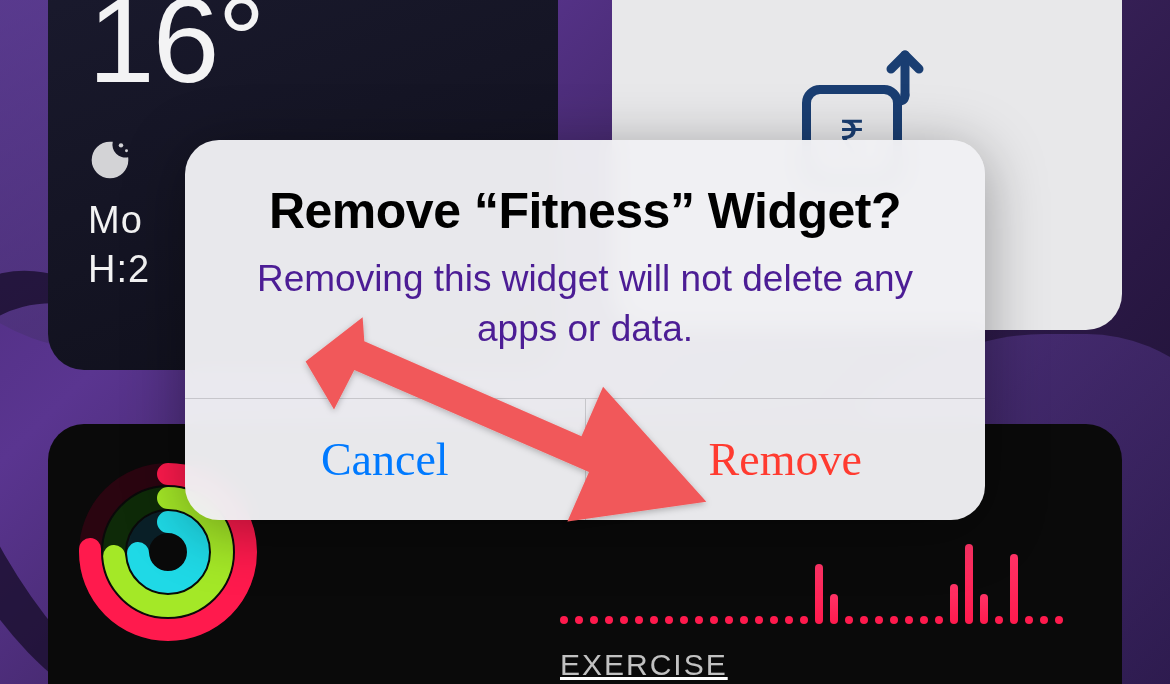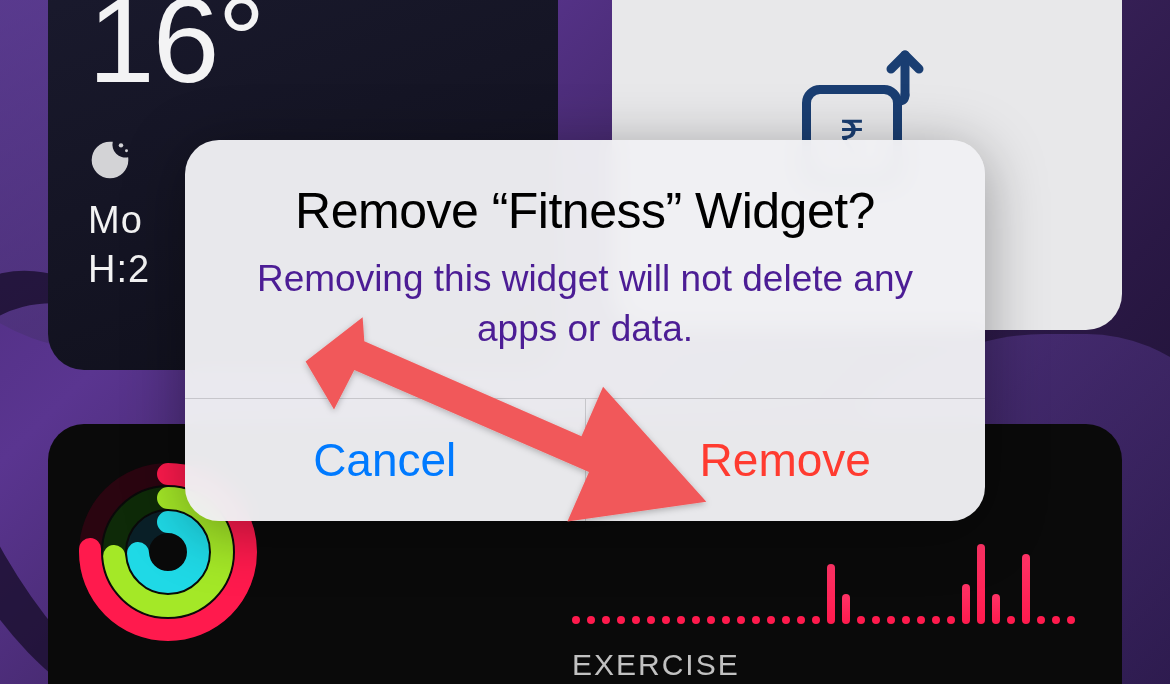--- a/index.html
+++ b/index.html
@@ -154,23 +154,24 @@
     }
 
     .rings-wrap {
       position: absolute;
       left: 30px;
       top: 38px;
     }
     
     .fitness-right {
       position: absolute;
-      right: 30px;
+      right: 42px;
       top: 100px;
       width: 520px;
+      text-decoration: underline;
     }
     
     .bar-chart {
       display: flex;
       align-items: flex-end;
       gap: 7px;
       height: 100px;
       margin-bottom: 24px;
     }
     
@@ -207,21 +208,21 @@
       backdrop-filter: blur(10px);
     }
     
     .dialog-body {
       padding: 42px 40px 44px;
       text-align: center;
     }
     
     .dialog-title {
       font-size: 50px;
-      font-weight: 400;
+      font-weight: 700;
       color: #000;
       letter-spacing: -0.5px;
       margin-bottom: 14px;
     }
     
     .dialog-message {
       font-size: 37px;
       font-weight: 400;
       color: #4c1d95;
       line-height: 1.35;
@@ -234,21 +235,21 @@
     
     .dialog-btn {
       flex: 1;
       padding: 34px 10px;
       font-size: 46px;
       font-weight: 400;
       text-align: center;
       cursor: pointer;
       background: transparent;
       border: none;
-      font-family: Liberation Sans, sans-serif;
+      font-family: Liberation Serif, serif;
     }
     
     .dialog-btn.cancel {
       color: #007aff;
       border-right: 1.5px solid rgba(0,0,0,0.15);
     }
     
     .dialog-btn.remove {
       color: #ff3b30;
       font-weight: 500;

